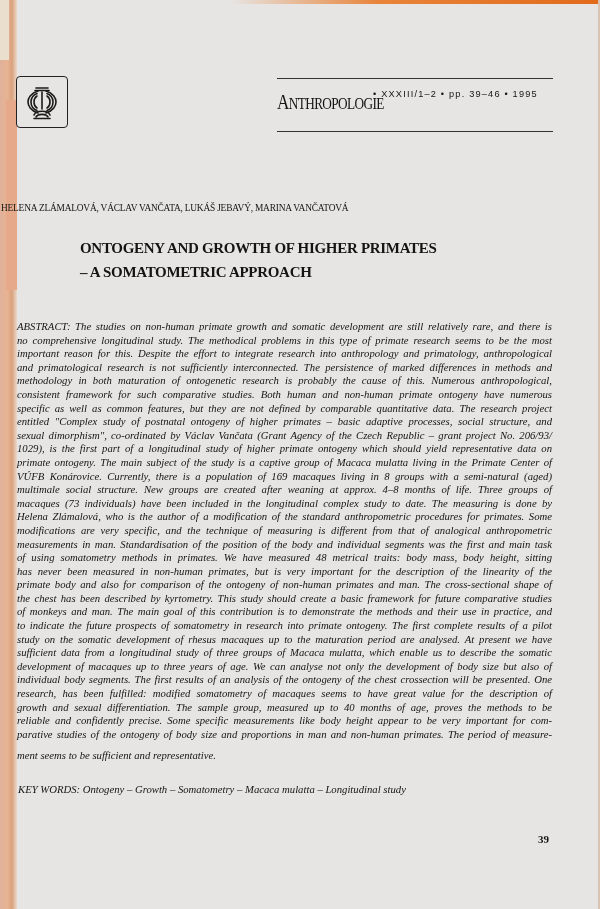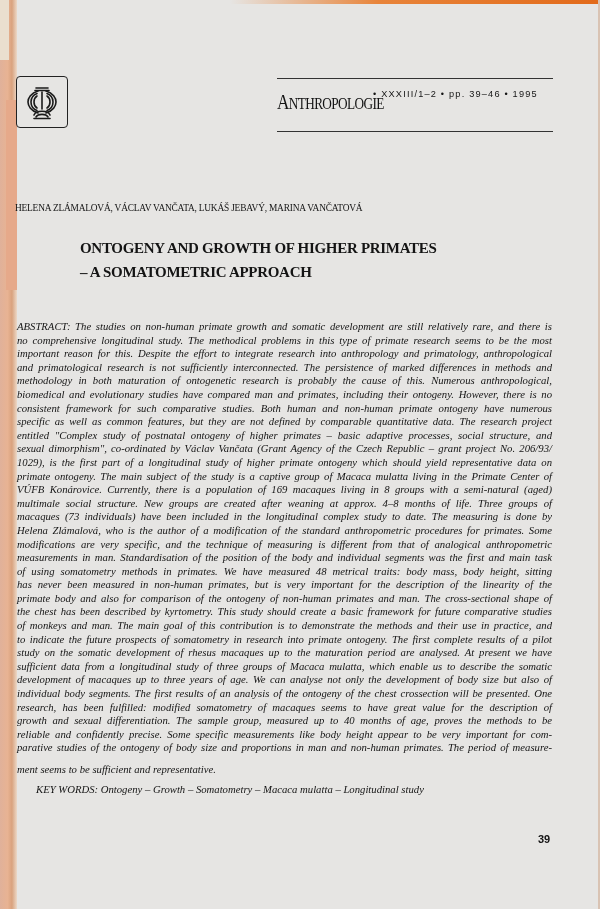--- a/index.html
+++ b/index.html
@@ -35,42 +35,42 @@
     font-family:"Liberation Serif", serif; font-size:17px; letter-spacing:-0.8px;
     transform:scaleX(0.78); transform-origin:left; display:inline-block; width:76px;
     font-weight:normal;
   }
   .journal-name .cap { font-size:22px; }
   .journal-meta {
     font-family:Liberation Sans, sans-serif; font-size:9.2px; letter-spacing:1.2px; margin-left:20px;
   }
 
   .authors {
-    position:absolute; left:15px; top:203px;
+    position:absolute; left:1px; top:203px;
     font-size:9.4px; letter-spacing:-0.2px; white-space:nowrap;
   }
   .title {
     position:absolute; left:80px; top:236px; width:500px;
     font-size:15px; font-weight:bold; line-height:24px; letter-spacing:-0.3px;
     margin:0;
   }
   .abstract {
     position:absolute; left:17px; top:320px; width:535px;
     font-style:italic; font-size:10.7px; line-height:13.6px;
     margin:0;
   }
   .abstract .line { display:block; white-space:nowrap; text-align:justify; text-align-last:justify; }
   .abstract .line.last { text-align-last:left;margin-top:8px; }
   .keywords {
-    position:absolute; left:36px; top:783px;
+    position:absolute; left:18px; top:783px;
     font-style:italic; font-size:10.7px; white-space:nowrap;
   }
   .page-number {
     position:absolute; left:538px; top:833px; font-size:11px; font-weight:bold;
-    font-family:Liberation Sans, sans-serif;
+    font-family:Liberation Serif, serif;
   }
 </style>
 </head>
 <body>
 
 <div class="top-band"></div>
 <div class="binding">
   <div class="seg1"></div>
   <div class="seg2"></div>
 </div>
@@ -115,21 +115,20 @@
   <span style="display:block">ONTOGENY AND GROWTH OF HIGHER PRIMATES</span>
   <span style="display:block">– A SOMATOMETRIC APPROACH</span>
 </h1>
 
 <div class="abstract">
   <span class="line">ABSTRACT: The studies on non-human primate growth and somatic development are still relatively rare, and there is</span>
   <span class="line">no comprehensive longitudinal study. The methodical problems in this type of primate research seems to be the most</span>
   <span class="line">important reason for this. Despite the effort to integrate research into anthropology and primatology, anthropological</span>
   <span class="line">and primatological research is not sufficiently interconnected. The persistence of marked differences in methods and</span>
   <span class="line">methodology in both maturation of ontogenetic research is probably the cause of this. Numerous anthropological,</span>
-  <span class="line">biomedical and evolutionary studies have compared man and primates, including their ontogeny. However, there is no</span>
   <span class="line">consistent framework for such comparative studies. Both human and non-human primate ontogeny have numerous</span>
   <span class="line">specific as well as common features, but they are not defined by comparable quantitative data. The research project</span>
   <span class="line">entitled "Complex study of postnatal ontogeny of higher primates – basic adaptive processes, social structure, and</span>
   <span class="line">sexual dimorphism", co-ordinated by Václav Vančata (Grant Agency of the Czech Republic – grant project No. 206/93/</span>
   <span class="line">1029), is the first part of a longitudinal study of higher primate ontogeny which should yield representative data on</span>
   <span class="line">primate ontogeny. The main subject of the study is a captive group of Macaca mulatta living in the Primate Center of</span>
   <span class="line">VÚFB Konárovice. Currently, there is a population of 169 macaques living in 8 groups with a semi-natural (aged)</span>
   <span class="line">multimale social structure. New groups are created after weaning at approx. 4–8 months of life. Three groups of</span>
   <span class="line">macaques (73 individuals) have been included in the longitudinal complex study to date. The measuring is done by</span>
   <span class="line">Helena Zlámalová, who is the author of a modification of the standard anthropometric procedures for primates. Some</span>

